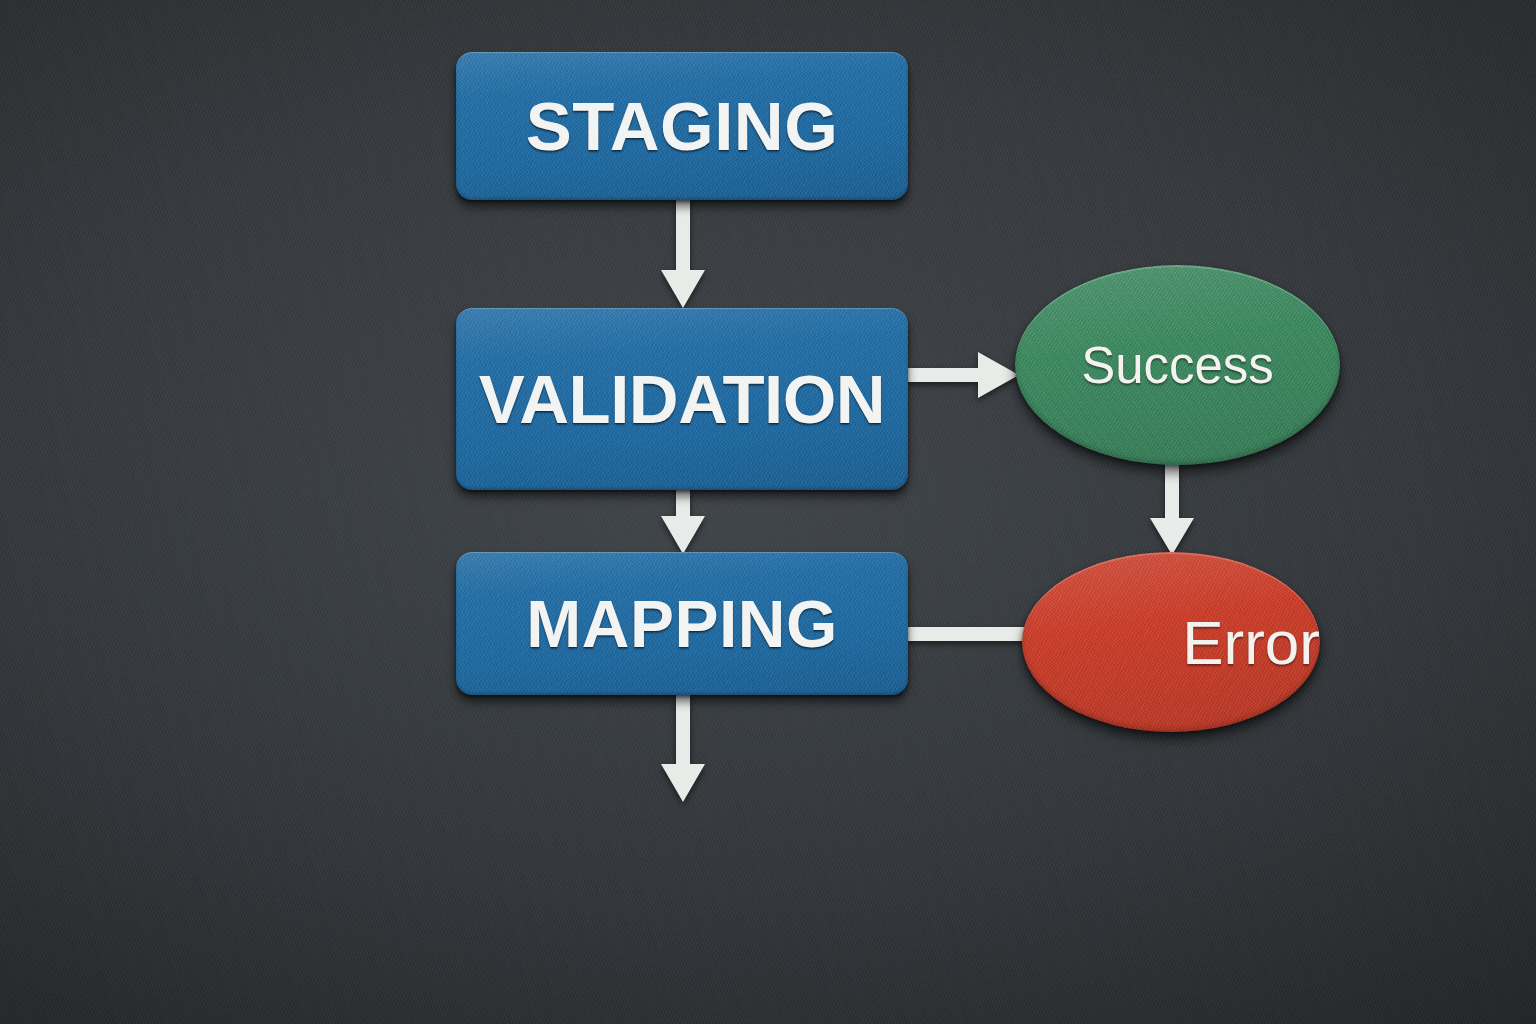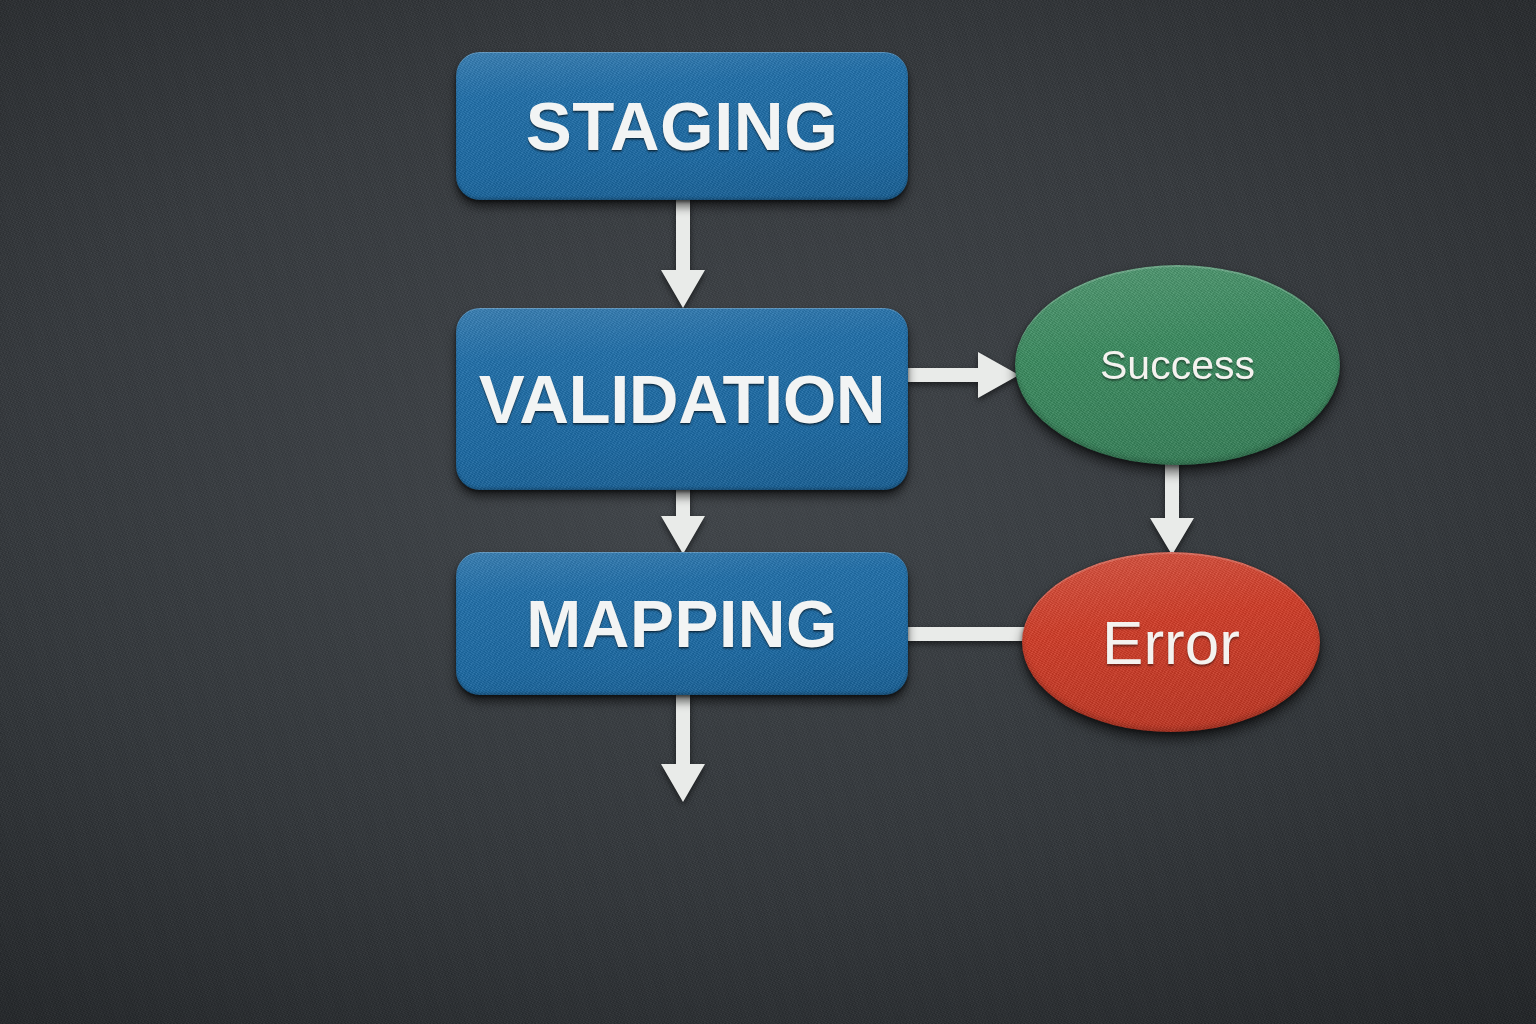--- a/index.html
+++ b/index.html
@@ -19,21 +19,21 @@
       radial-gradient(ellipse 110% 95% at 46% 48%, rgba(86,92,98,0.40) 0%, rgba(60,65,70,0.18) 42%, rgba(0,0,0,0.30) 78%, rgba(0,0,0,0.55) 100%),
       repeating-linear-gradient(27deg, rgba(255,255,255,0.030) 0px, rgba(255,255,255,0.030) 1px, rgba(0,0,0,0.030) 1px, rgba(0,0,0,0.030) 2px),
       repeating-linear-gradient(114deg, rgba(255,255,255,0.026) 0px, rgba(255,255,255,0.026) 1px, rgba(0,0,0,0.026) 1px, rgba(0,0,0,0.026) 3px),
       repeating-linear-gradient(71deg, rgba(255,255,255,0.018) 0px, rgba(255,255,255,0.018) 2px, rgba(0,0,0,0.022) 2px, rgba(0,0,0,0.022) 3px),
       linear-gradient(#32363a, #2b2f33);
   }
 
   
   .node-box {
     position: absolute;
-    border-radius: 24px;
+    border-radius: 16px;
     display: flex;
     align-items: center;
     justify-content: center;
     box-sizing: border-box;
     z-index: 5;
     background-color: #1b6ca8;
     background-image:
       repeating-linear-gradient(31deg, rgba(255,255,255,0.050) 0px, rgba(255,255,255,0.050) 1px, rgba(0,0,0,0.045) 1px, rgba(0,0,0,0.045) 2px),
       repeating-linear-gradient(118deg, rgba(255,255,255,0.040) 0px, rgba(255,255,255,0.040) 1px, rgba(0,0,0,0.038) 1px, rgba(0,0,0,0.038) 3px),
       linear-gradient(176deg, rgba(255,255,255,0.13) 0%, rgba(255,255,255,0.02) 26%, rgba(0,0,0,0.04) 70%, rgba(0,0,0,0.12) 100%);
@@ -86,29 +86,30 @@
   }
 
   #ellipse-success {
     left: 1015px; top: 265px; width: 325px; height: 200px;
     background-color: #3a8b5f;
     background-image:
       repeating-linear-gradient(33deg, rgba(255,255,255,0.055) 0px, rgba(255,255,255,0.055) 1px, rgba(0,0,0,0.050) 1px, rgba(0,0,0,0.050) 2px),
       repeating-linear-gradient(121deg, rgba(255,255,255,0.042) 0px, rgba(255,255,255,0.042) 1px, rgba(0,0,0,0.040) 1px, rgba(0,0,0,0.040) 3px),
       linear-gradient(172deg, rgba(255,255,255,0.12) 0%, rgba(255,255,255,0.00) 40%, rgba(0,0,0,0.10) 100%);
   }
-  #ellipse-success .node-label { font-size: 41px; }
+  #ellipse-success .node-label { font-size: 51px; }
 
   #ellipse-error {
     left: 1022px; top: 552px; width: 298px; height: 180px;
     background-color: #d13b26;
     background-image:
       repeating-linear-gradient(29deg, rgba(255,255,255,0.055) 0px, rgba(255,255,255,0.055) 1px, rgba(0,0,0,0.050) 1px, rgba(0,0,0,0.050) 2px),
       repeating-linear-gradient(117deg, rgba(255,255,255,0.042) 0px, rgba(255,255,255,0.042) 1px, rgba(0,0,0,0.040) 1px, rgba(0,0,0,0.040) 3px),
       linear-gradient(172deg, rgba(255,255,255,0.13) 0%, rgba(255,255,255,0.00) 40%, rgba(0,0,0,0.10) 100%);
+    justify-content: flex-end;
   }
   #ellipse-error .node-label { font-size: 62px; }
 
   
   .connector {
     position: absolute;
     z-index: 2;
   }
   .connector svg { display: block; overflow: visible; }
   .conn-shape {

